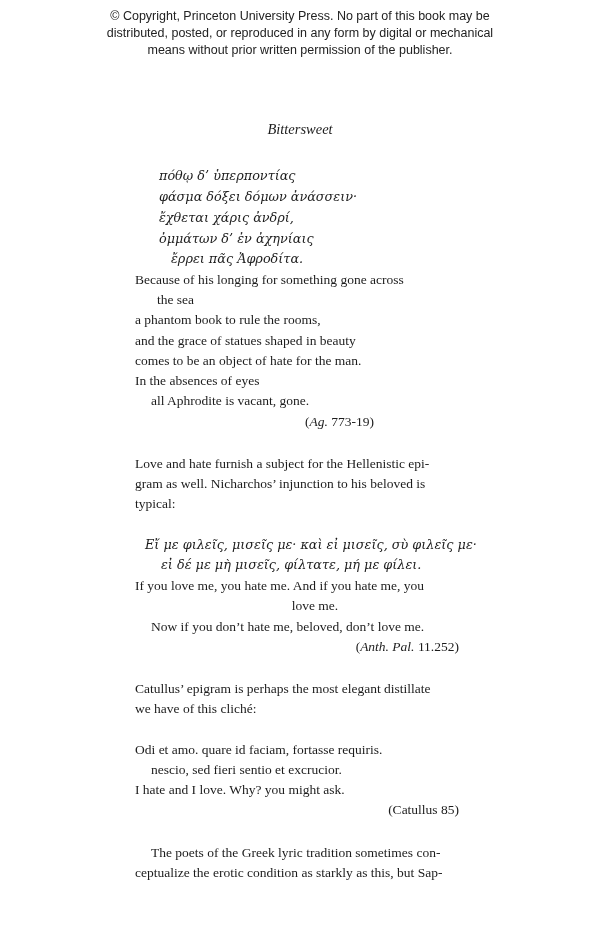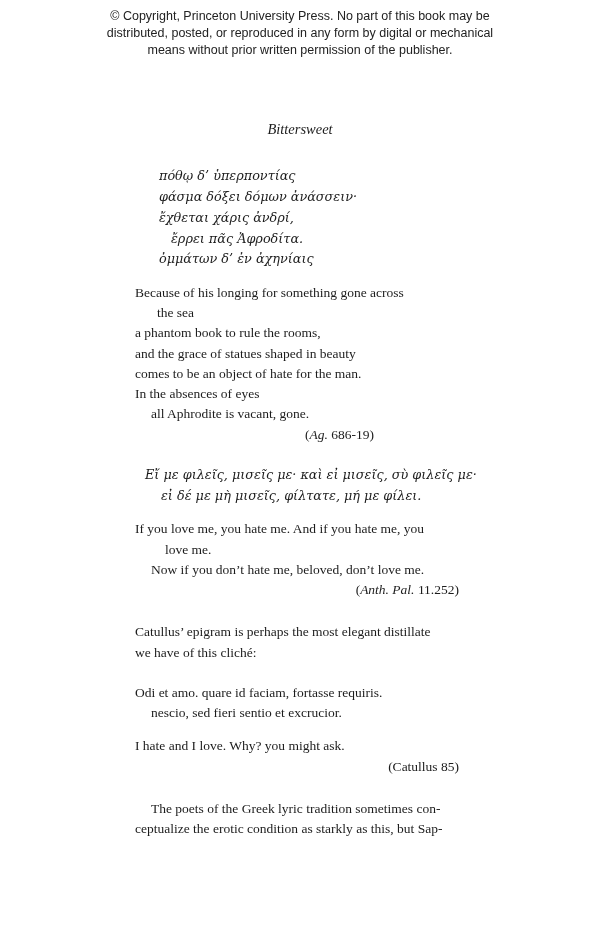--- a/index.html
+++ b/index.html
@@ -31,26 +31,26 @@
   .greek {
     font-family:"DejaVu Serif", serif;
     font-style:italic;
     font-size:12.8px;
     line-height:1.62;
     margin-left:8px;
   }
   .greek-aesch { margin-top:26px; padding-left:16px; }
   .greek-nich  { margin-top:20px; padding-left:2px; }
   .latin-block { margin-top:20px; }
-  .trans-block { margin-top:13px; }
+  .trans-block { }
   .para { margin-top:22px; }
   .ind-sm { padding-left:12px; }   
   .ind-md { padding-left:16px; }
   .ind-lg { padding-left:22px; }
-  .ind-xl { padding-left:30px; }
+  .ind-xl { padding-left:30px;text-align:center; }
   .cite-mid { padding-left:170px; }
   .cite-right { text-align:right; padding-right:6px; }
   .it { font-style:italic; }
   .footer {
     position:absolute;
     left:0; bottom:12px;
     width:100%;
     text-align:center;
     font-family:"Liberation Sans", sans-serif;
     font-size:13px;
@@ -69,35 +69,40 @@
   </div>
 
   <div class="content">
 
     <div class="running-head">Bittersweet</div>
 
     <div class="greek greek-aesch">
       <div class="line">πόθῳ δ’ ὑπερποντίας</div>
       <div class="line">φάσμα δόξει δόμων ἀνάσσειν·</div>
       <div class="line">ἔχθεται χάρις ἀνδρί,</div>
+      <div class="line">ὀμμάτων δ’ ἐν ἀχηνίαις</div>
       <div class="line ind-sm">ἔρρει πᾶς Ἀφροδίτα.</div>
-      <div class="line">ὀμμάτων δ’ ἐν ἀχηνίαις</div>
     </div>
 
     <div class="trans-block">
       <div class="line">Because of his longing for something gone across</div>
       <div class="line ind-lg">the sea</div>
       <div class="line">a phantom book to rule the rooms,</div>
       <div class="line">and the grace of statues shaped in beauty</div>
       <div class="line">comes to be an object of hate for the man.</div>
       <div class="line">In the absences of eyes</div>
       <div class="line ind-md">all Aphrodite is vacant, gone.</div>
-      <div class="line cite-mid"><span>(</span><span class="it">Ag.</span><span> 686-19)</span></div>
+      <div class="line cite-mid"><span>(</span><span class="it">Ag.</span><span> 773-19)</span></div>
     </div>
 
+    <div class="para">
+      <div class="line">Love and hate furnish a subject for the Hellenistic epi-</div>
+      <div class="line">gram as well. Nicharchos’ injunction to his beloved is</div>
+      <div class="line">typical:</div>
+    </div>
 
     <div class="greek greek-nich">
       <div class="line">Εἴ με φιλεῖς, μισεῖς με· καὶ εἰ μισεῖς, σὺ φιλεῖς με·</div>
       <div class="line ind-md">εἰ δέ με μὴ μισεῖς, φίλτατε, μή με φίλει.</div>
     </div>
 
     <div class="trans-block">
       <div class="line">If you love me, you hate me. And if you hate me, you</div>
       <div class="line ind-xl">love me.</div>
       <div class="line ind-md">Now if you don’t hate me, beloved, don’t love me.</div>

